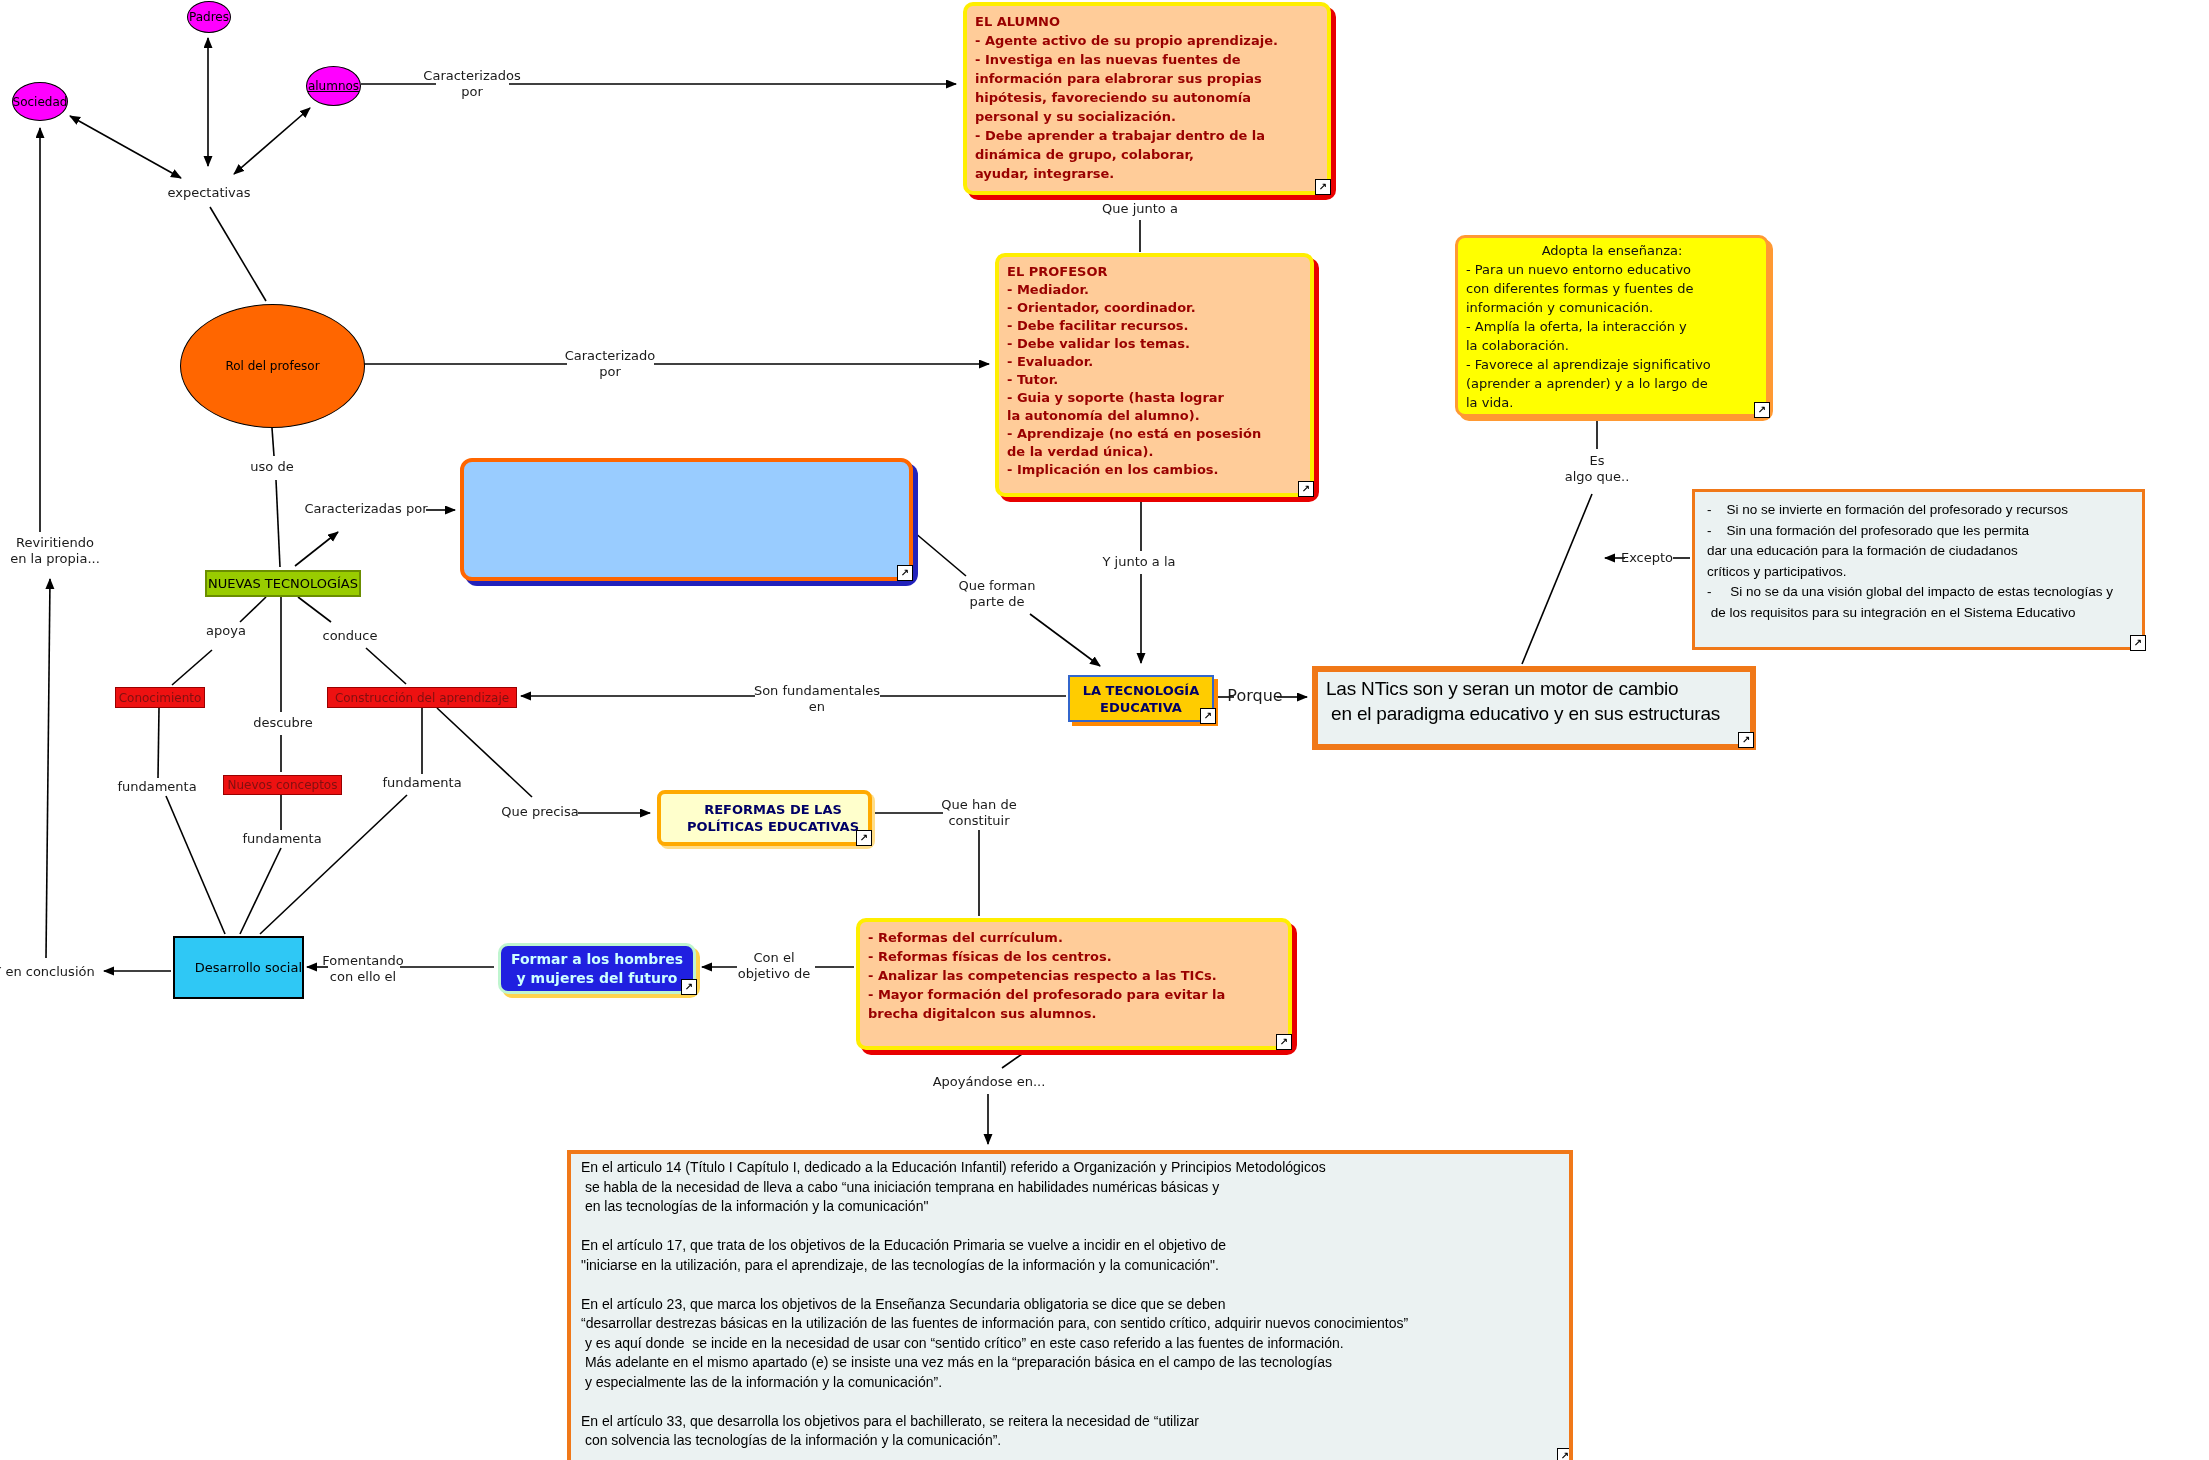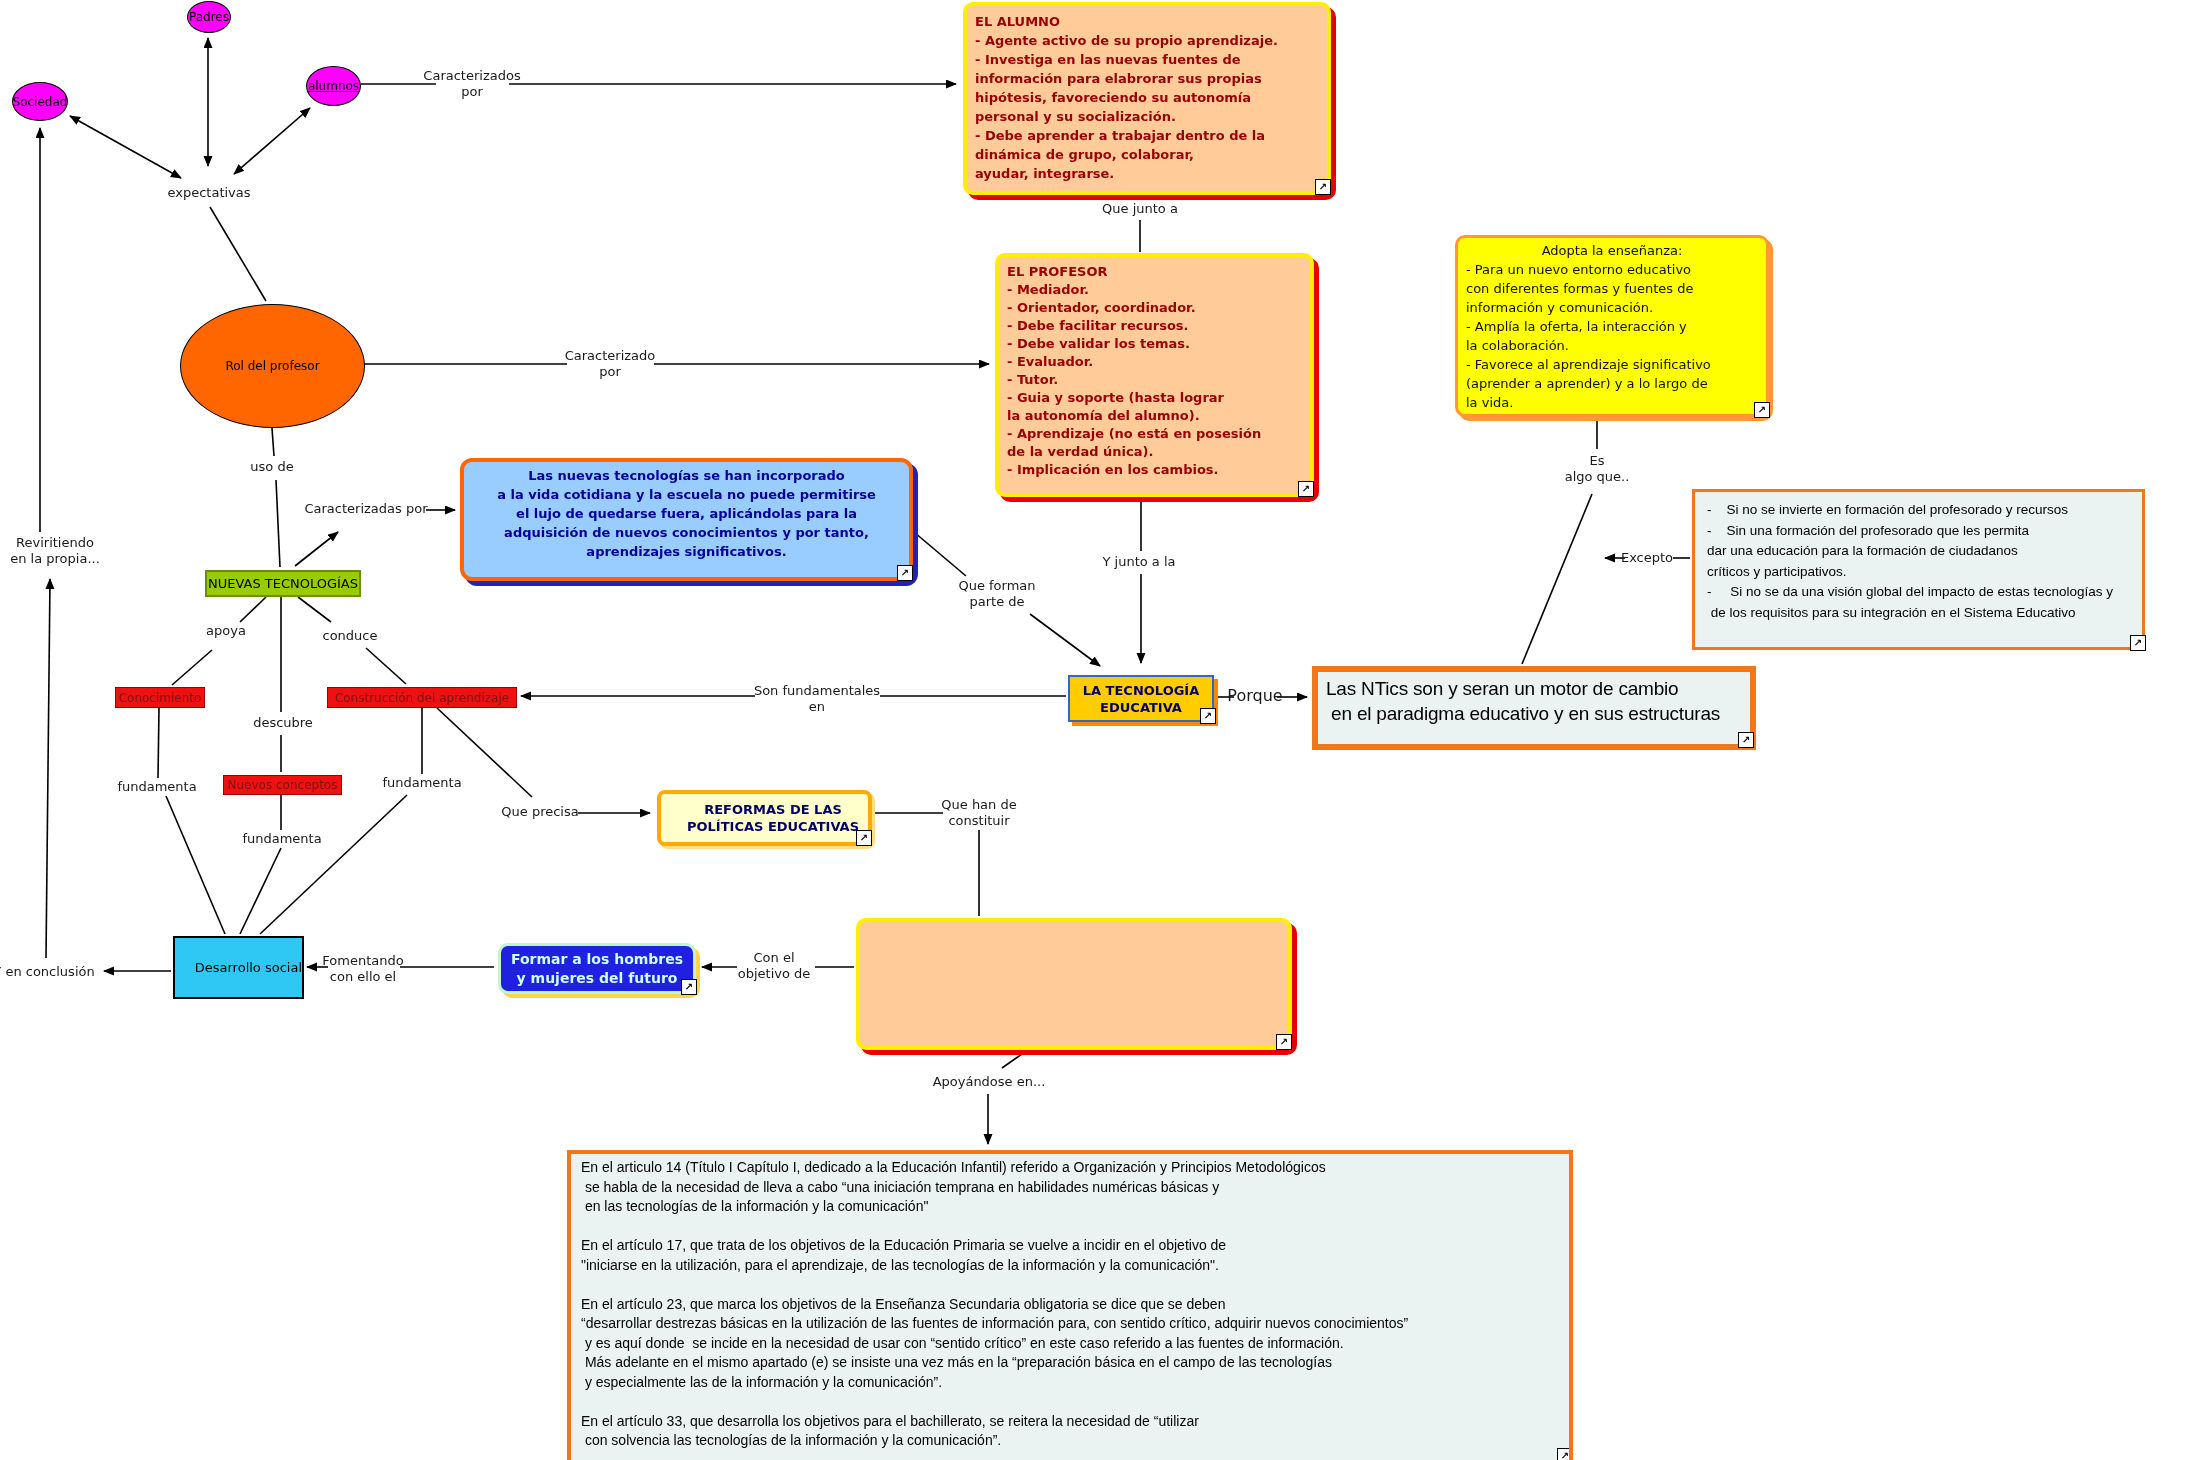--- a/index.html
+++ b/index.html
@@ -174,25 +174,20 @@
 información y comunicación.
 - Amplía la oferta, la interacción y
 la colaboración.
 - Favorece al aprendizaje significativo
 (aprender a aprender) y a lo largo de
 la vida.</div>
     <div class="link-icon">↗</div>
   </div>
 
   <div class="cbox bluebox" style="left:460px;top:458px;width:433px;height:107px;">
-    <div class="btxt">Las nuevas tecnologías se han incorporado
-a la vida cotidiana y la escuela no puede permitirse
-el lujo de quedarse fuera, aplicándolas para la
-adquisición de nuevos conocimientos y por tanto,
-aprendizajes significativos.</div>
     <div class="link-icon">↗</div>
   </div>
 
   <div class="node greenbox" style="left:205px;top:570px;width:152px;height:23px;">
     <div class="btxt">NUEVAS TECNOLOGÍAS</div>
   </div>
 
   <div class="node redbox" style="left:115px;top:687px;width:88px;height:19px;">
     <div class="btxt">Conocimiento</div>
   </div>
@@ -225,20 +220,25 @@
     <div class="link-icon">↗</div>
   </div>
 
   <div class="node reformbox" style="left:657px;top:790px;width:190px;height:48px;">
     <div class="btxt">REFORMAS DE LAS
 POLÍTICAS EDUCATIVAS</div>
     <div class="link-icon">↗</div>
   </div>
 
   <div class="cbox salmon" style="left:856px;top:918px;width:412px;height:112px;">
+    <div class="btxt">- Reformas del currículum.
+- Reformas físicas de los centros.
+- Analizar las competencias respecto a las TICs.
+- Mayor formación del profesorado para evitar la
+brecha digitalcon sus alumnos.</div>
     <div class="link-icon">↗</div>
   </div>
 
   <div class="node cyanbox" style="left:173px;top:936px;width:127px;height:59px;justify-content:flex-end;">
     <div class="btxt">Desarrollo social</div>
   </div>
 
   <div class="node formarbox" style="left:498px;top:943px;width:192px;height:45px;">
     <div class="btxt">Formar a los hombres
 y mujeres del futuro</div>

